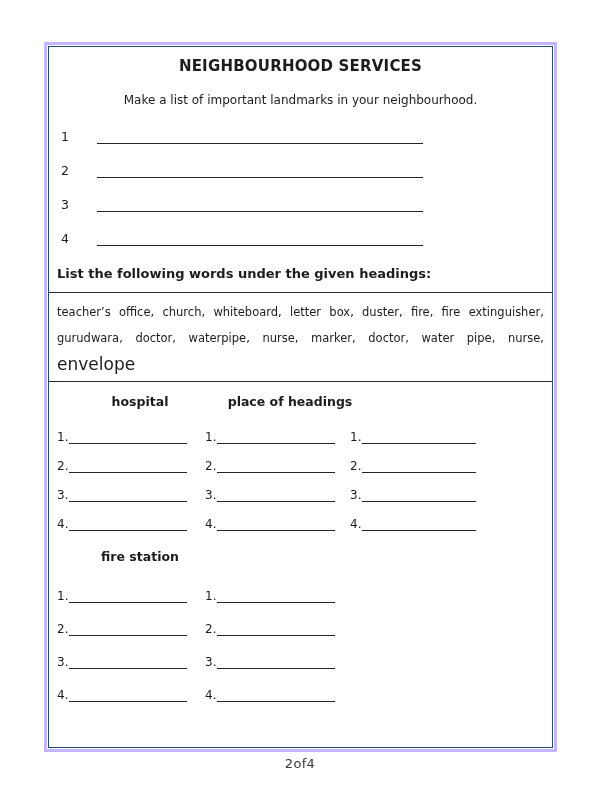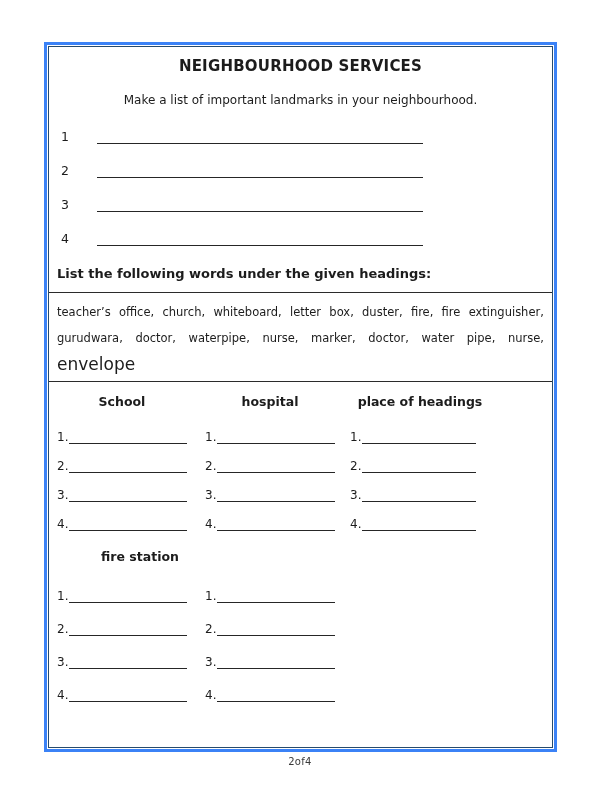--- a/index.html
+++ b/index.html
@@ -8,21 +8,21 @@
     background: #ffffff;
     font-family: "DejaVu Sans", "Liberation Sans", sans-serif;
     color: #1c1c1c;
     position: relative;
     overflow: hidden;
   }
   .sheet-border {
     position: absolute;
     left: 44px; top: 42px;
     width: 513px; height: 710px;
-    border: 3px solid #3b82f6;
+    border: 3px solid #c4b5fd;
     padding: 1px;
     box-sizing: border-box;
   }
   .sheet-inner {
     border: 1px solid #274b6d;
     width: 100%; height: 100%;
     box-sizing: border-box;
     overflow: hidden;
     background: #fff;
   }
@@ -107,21 +107,21 @@
   .cell .aline {
     flex: 1;
     border-bottom: 1.5px solid #262626;
     margin-left: 1px;
   }
   .footer {
     position: absolute;
     left: 0; right: 0;
     top: 756px;
     text-align: center;
-    font-size: 10px;
+    font-size: 13px;
     color: #3a3a3a;
     letter-spacing: 0.3px;
   }
 </style>
 </head>
 <body>
 
 <div class="sheet-border">
   <div class="sheet-inner">
 
@@ -175,21 +175,20 @@
           <span>pipe,</span>
           <span>nurse,</span>
         </div>
       <div class="wline-last">envelope</div>
     </div>
 
     <div class="divider"></div>
 
     <div class="group g1">
       <div class="hdr-row g1h">
-        <span class="hdr">School</span>
         <span class="hdr pos2">hospital</span>
         <span class="hdr pos3">place of headings</span>
       </div>
       <div class="cols">
         <div class="col">
           <div class="cell">
               <span>1.</span>
               <span class="aline"></span>
             </div>
           <div class="cell">

